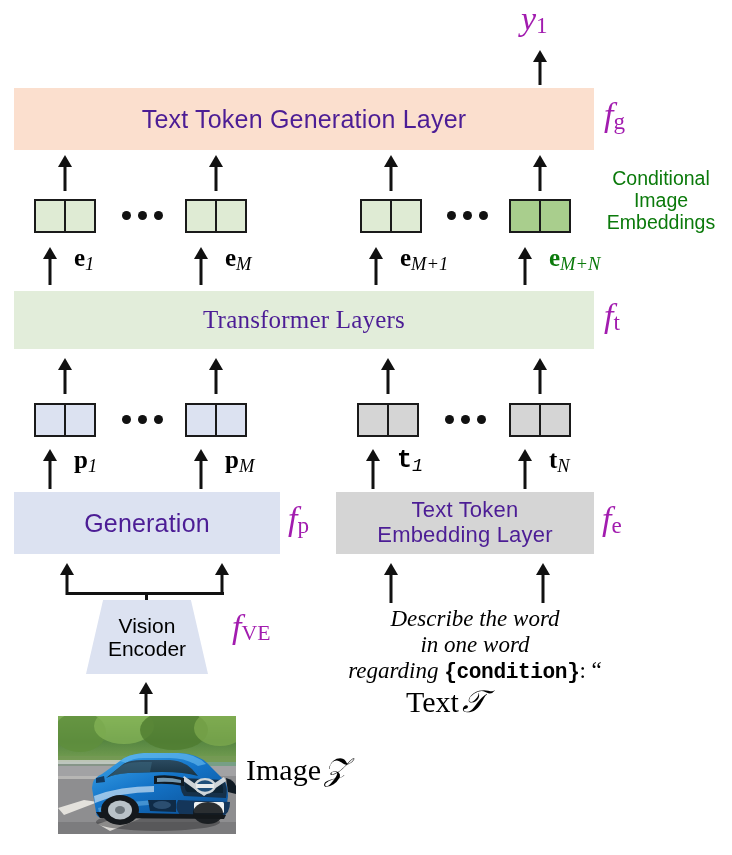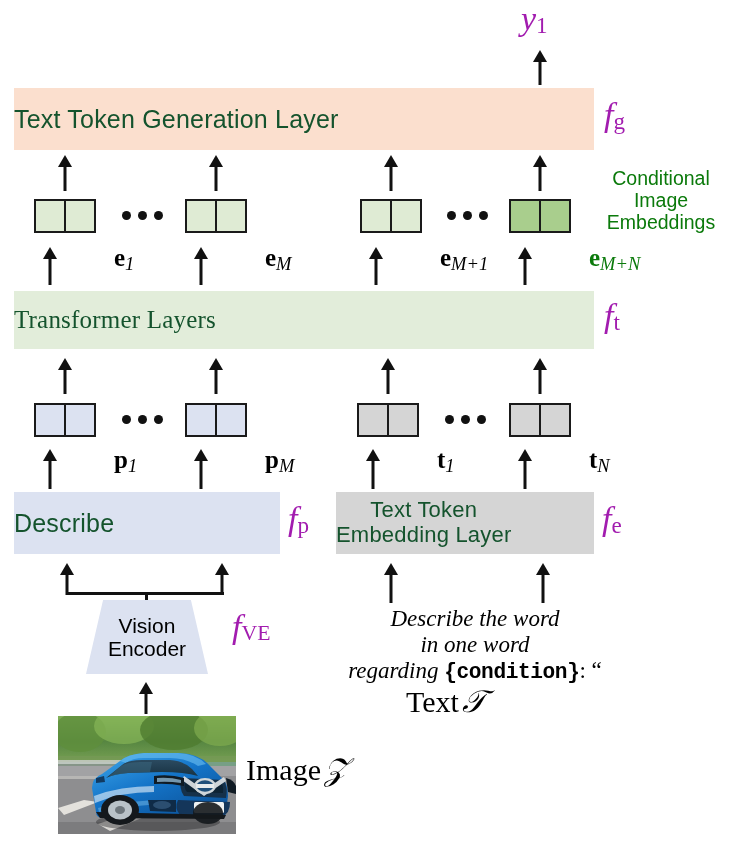--- a/index.html
+++ b/index.html
@@ -17,22 +17,23 @@
     height: 855px;
     background: #ffffff;
     overflow: hidden;
   }
 
   
   .layer-bar {
     position: absolute;
     display: flex;
     align-items: center;
+    justify-content: center;
     text-align: center;
-    color: #14532d;
+    color: #4c1d95;
     font-weight: 500;
     letter-spacing: 0.2px;
   }
   .bar-gen {
     left: 14px; top: 88px; width: 580px; height: 62px;
     background: #FBDFCE;
     font-size: 25px;
   }
   .bar-trans {
     left: 14px; top: 291px; width: 580px; height: 58px;
@@ -133,21 +134,20 @@
     display: block;
   }
 
   
   .veclabel {
     position: absolute;
     font-family: "Liberation Serif", serif;
     font-size: 25px;
     color: #000;
     white-space: nowrap;
-    margin-left: 40px;
   }
   .veclabel .bold { font-weight: bold; font-style: normal; }
   .veclabel .sub  { font-style: italic; font-size: 0.74em; vertical-align: -0.22em; }
   .veclabel.green, .veclabel.green .bold { color: #0B7A0B; }
 
   
   .cond-caption {
     position: absolute;
     left: 588px; top: 168px;
     width: 146px;
@@ -397,34 +397,34 @@
       <div class="shaft" style="height:31px; top:9px;"></div>
   </div>
   <div class="veclabel" style="left:225px; top:446px;">
     <span class="bold">p</span><span class="sub">M</span>
   </div>
 
   <div class="arrow" style="left:373px; top:449px; height:40px;">
     <div class="head"></div>
       <div class="shaft" style="height:31px; top:9px;"></div>
   </div>
-  <div class="veclabel" style="left:397px; top:446px;">
+  <div class="veclabel" style="left:397px; top:446px;font-family:Liberation Mono, monospace;">
     <span class="bold">t</span><span class="sub">1</span>
   </div>
 
   <div class="arrow" style="left:525px; top:449px; height:40px;">
     <div class="head"></div>
       <div class="shaft" style="height:31px; top:9px;"></div>
   </div>
   <div class="veclabel" style="left:549px; top:446px;">
     <span class="bold">t</span><span class="sub">N</span>
   </div>
 
   <div class="layer-bar bar-proj">
-    <span>Describe</span>
+    <span>Generation</span>
   </div>
   <div class="mathlabel f-p"><span>f</span><span class="msub">p</span></div>
 
   <div class="layer-bar bar-txtemb">
     <span>
       <span>Text Token</span><br>
       <span>Embedding Layer</span>
     </span>
   </div>
   <div class="mathlabel f-e"><span>f</span><span class="msub">e</span></div>

